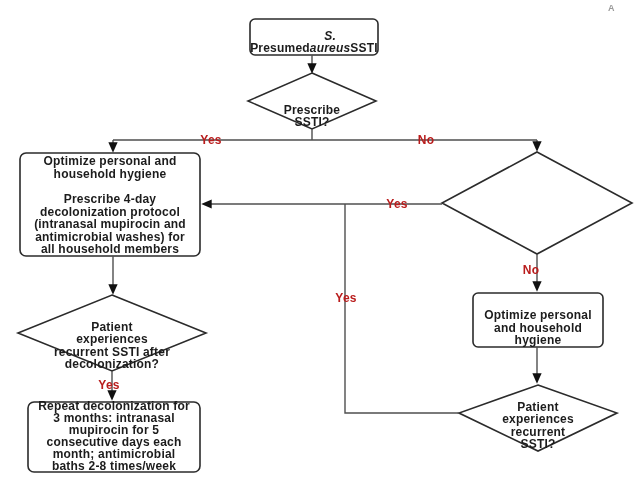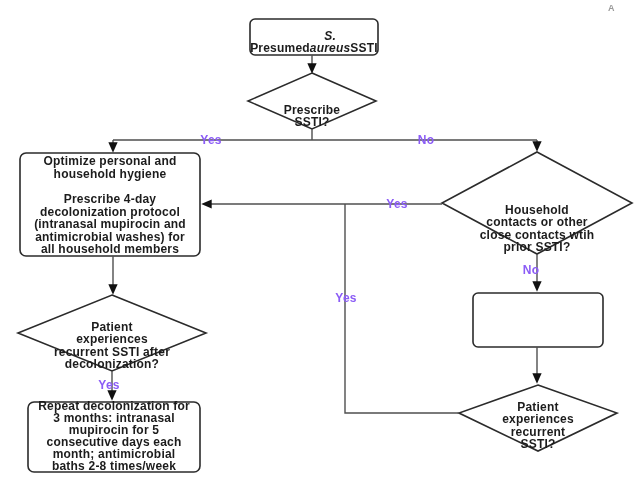--- a/index.html
+++ b/index.html
@@ -32,21 +32,21 @@
     letter-spacing:.2px;
     color:var(--text,#1c1c1c);
     pointer-events:none;
   }
   .edge-label{
     position:absolute;
     transform:translate(-50%,-50%);
     font-weight:bold;
     font-size:12px;
     letter-spacing:.2px;
-    color:#8b5cf6;
+    color:#b91c1c;
     pointer-events:none;
   }
   .italic{font-style:italic;}
   .watermark{
     position:absolute;
     left:608px;top:3px;
     font-size:9px;
     color:#9a9a9a;
     font-weight:bold;
   }
@@ -104,25 +104,24 @@
 recurrent SSTI after
 decolonization?</div>
 
   <div class="label" style="left:28px;top:402px;width:172px;height:70px;line-height:1.0">Repeat decolonization for
 3 months: intranasal
 mupirocin for 5
 consecutive days each
 month; antimicrobial
 baths 2-8 times/week</div>
 
-  <div class="label" style="left:442px;top:152px;width:190px;height:102px">Household
-contacts or other
-close contacts wtih
-prior SSTI?</div>
 
+  <div class="label" style="left:473px;top:293px;width:130px;height:54px">Optimize personal
+and household
+hygiene</div>
 
   <div class="label" style="left:458px;top:385px;width:160px;height:66px">Patient
 experiences
 recurrent
 SSTI?</div>
 
   <div class="edge-label" style="left:211px;top:140px">Yes</div>
   <div class="edge-label" style="left:426px;top:140px">No</div>
   <div class="edge-label" style="left:397px;top:204px">Yes</div>
   <div class="edge-label" style="left:531px;top:270px">No</div>

